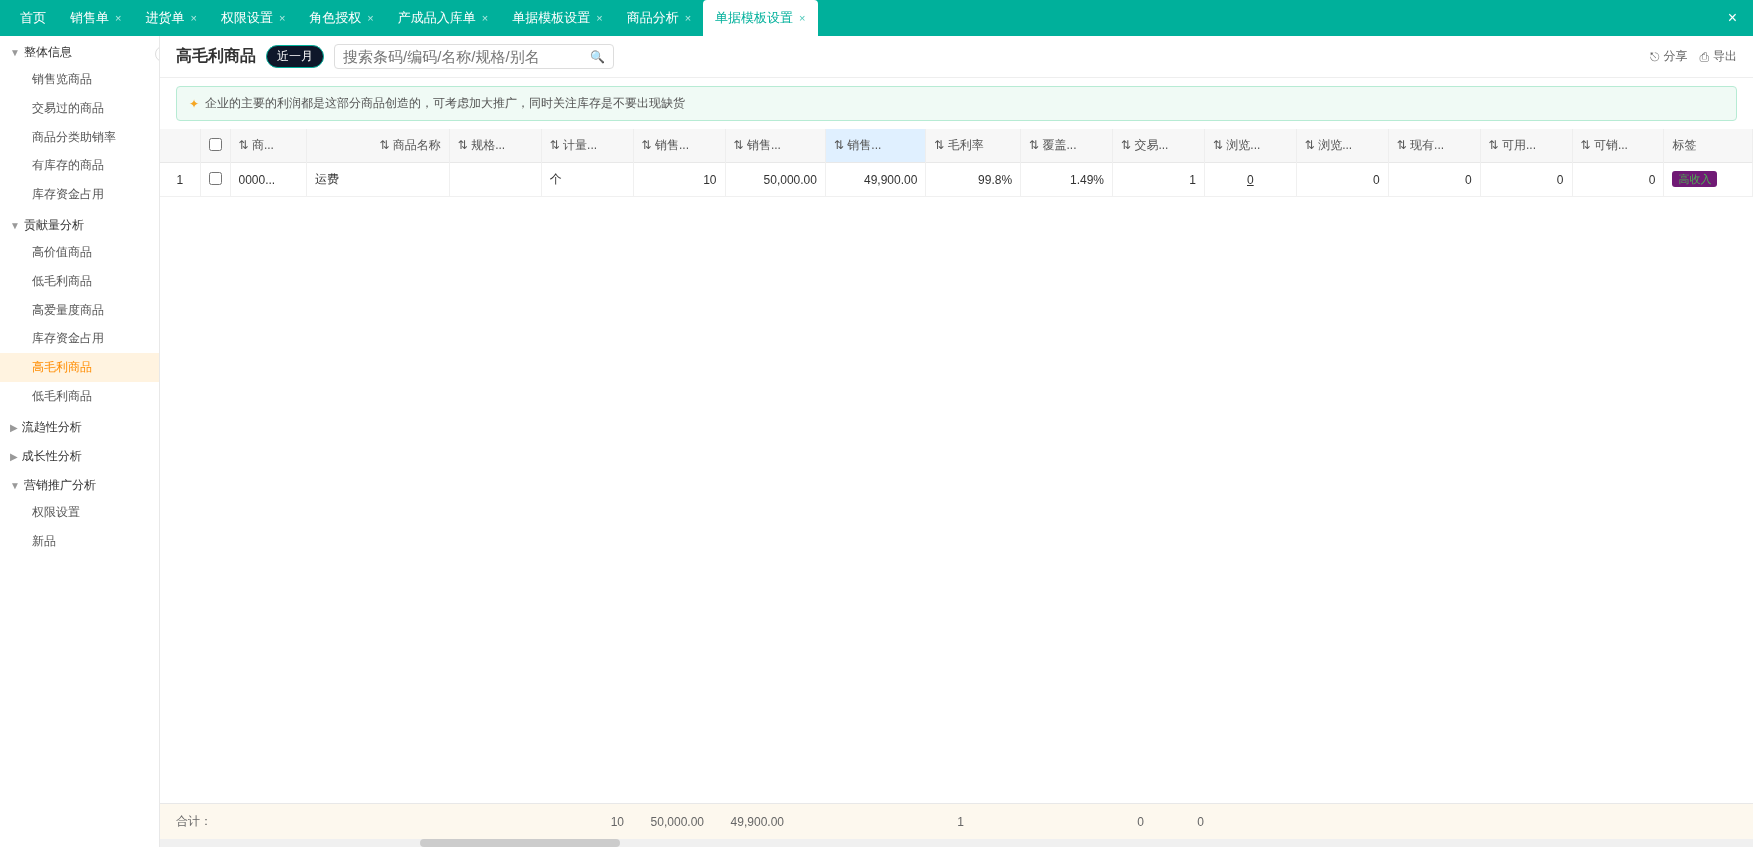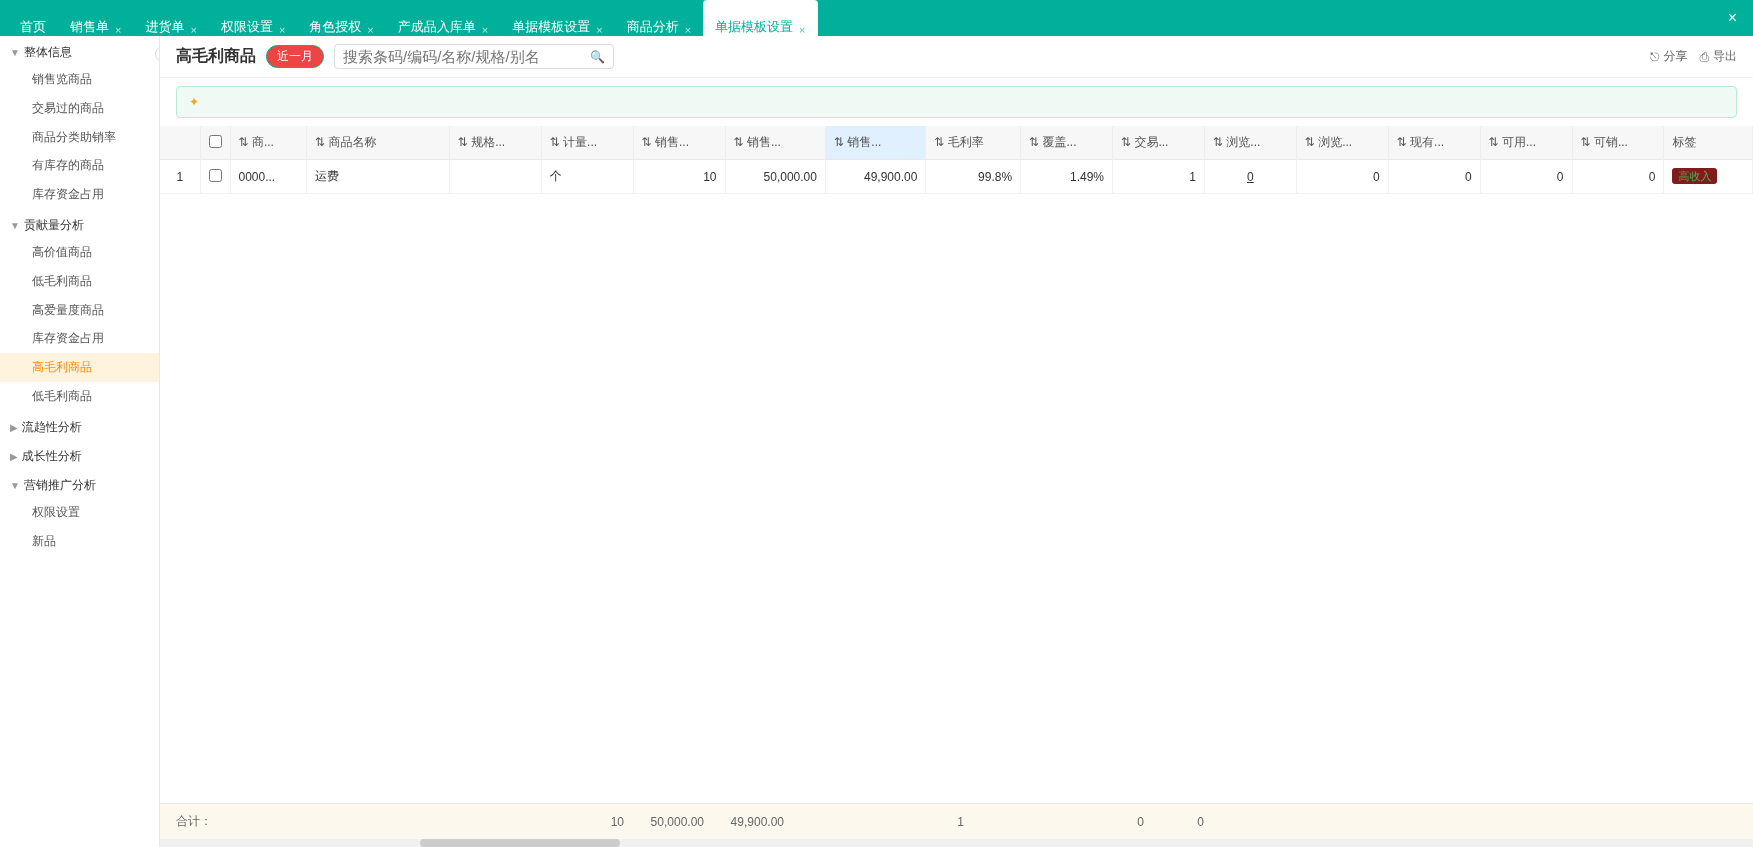--- a/index.html
+++ b/index.html
@@ -12,21 +12,21 @@
       background: #00b09b;
       height: 36px;
       padding: 0 8px;
       color: #fff;
       gap: 0;
     }
     .nav-item {
       padding: 0 12px;
       height: 36px;
       display: flex;
-      align-items: flex-end;
+      align-items: center;
       cursor: pointer;
       font-size: 13px;
       white-space: nowrap;
       color: #fff;
       position: relative;
     }
     .nav-item.active {
       background: #fff;
       color: #00b09b;
       border-radius: 4px 4px 0 0;
@@ -129,21 +129,21 @@
     .filter-btn {
       padding: 2px 10px;
       border: 1px solid #00b09b;
       border-radius: 12px;
       color: #00b09b;
       cursor: pointer;
       font-size: 12px;
       background: #fff;
     }
     .filter-btn.active {
-      background: #ef4444;
+      background: #0f172a;
       color: #fff;
     }
     .search-box {
       display: flex;
       align-items: center;
       border: 1px solid #ddd;
       border-radius: 4px;
       padding: 3px 8px;
       flex: 1;
       max-width: 280px;
@@ -212,21 +212,21 @@
       position: relative;
     }
     tbody tr { border-bottom: 1px solid #f0f0f0; }
     tbody td {
       padding: 8px 8px;
       color: #333;
       border-right: 1px solid #f0f0f0;
       white-space: nowrap;
     }
     .tag-high-income {
-      background: #7f1d1d;
+      background: #701a75;
       color: #4caf50;
       padding: 2px 6px;
       border-radius: 3px;
       font-size: 11px;
     }
     .link-cell { color: #333; text-decoration: underline; cursor: pointer; }
     td.num { text-align: right; }
     td.center { text-align: center; }
 
     
@@ -390,35 +390,36 @@
         </div>
         <div class="action-btn">
           <span>⎙</span>
           <span>导出</span>
         </div>
       </div>
     </div>
 
     <div class="info-banner">
       <span class="info-icon">✦</span>
+      <span>企业的主要的利润都是这部分商品创造的，可考虑加大推广，同时关注库存是不要出现缺货</span>
     </div>
 
     <div class="table-wrapper">
       <table>
         <thead>
           <tr>
             <th style="width:40px;"></th>
             <th style="width:30px;">
               <input type="checkbox" style="">
             </th>
             <th>
               <span>⇅</span>
               <span>商...</span>
             </th>
-            <th style="min-width:100px;">
+            <th style="min-width:100px;text-align:right;">
               <span>⇅</span>
               <span>商品名称</span>
             </th>
             <th>
               <span>⇅</span>
               <span>规格...</span>
             </th>
             <th>
               <span>⇅</span>
               <span>计量...</span>

